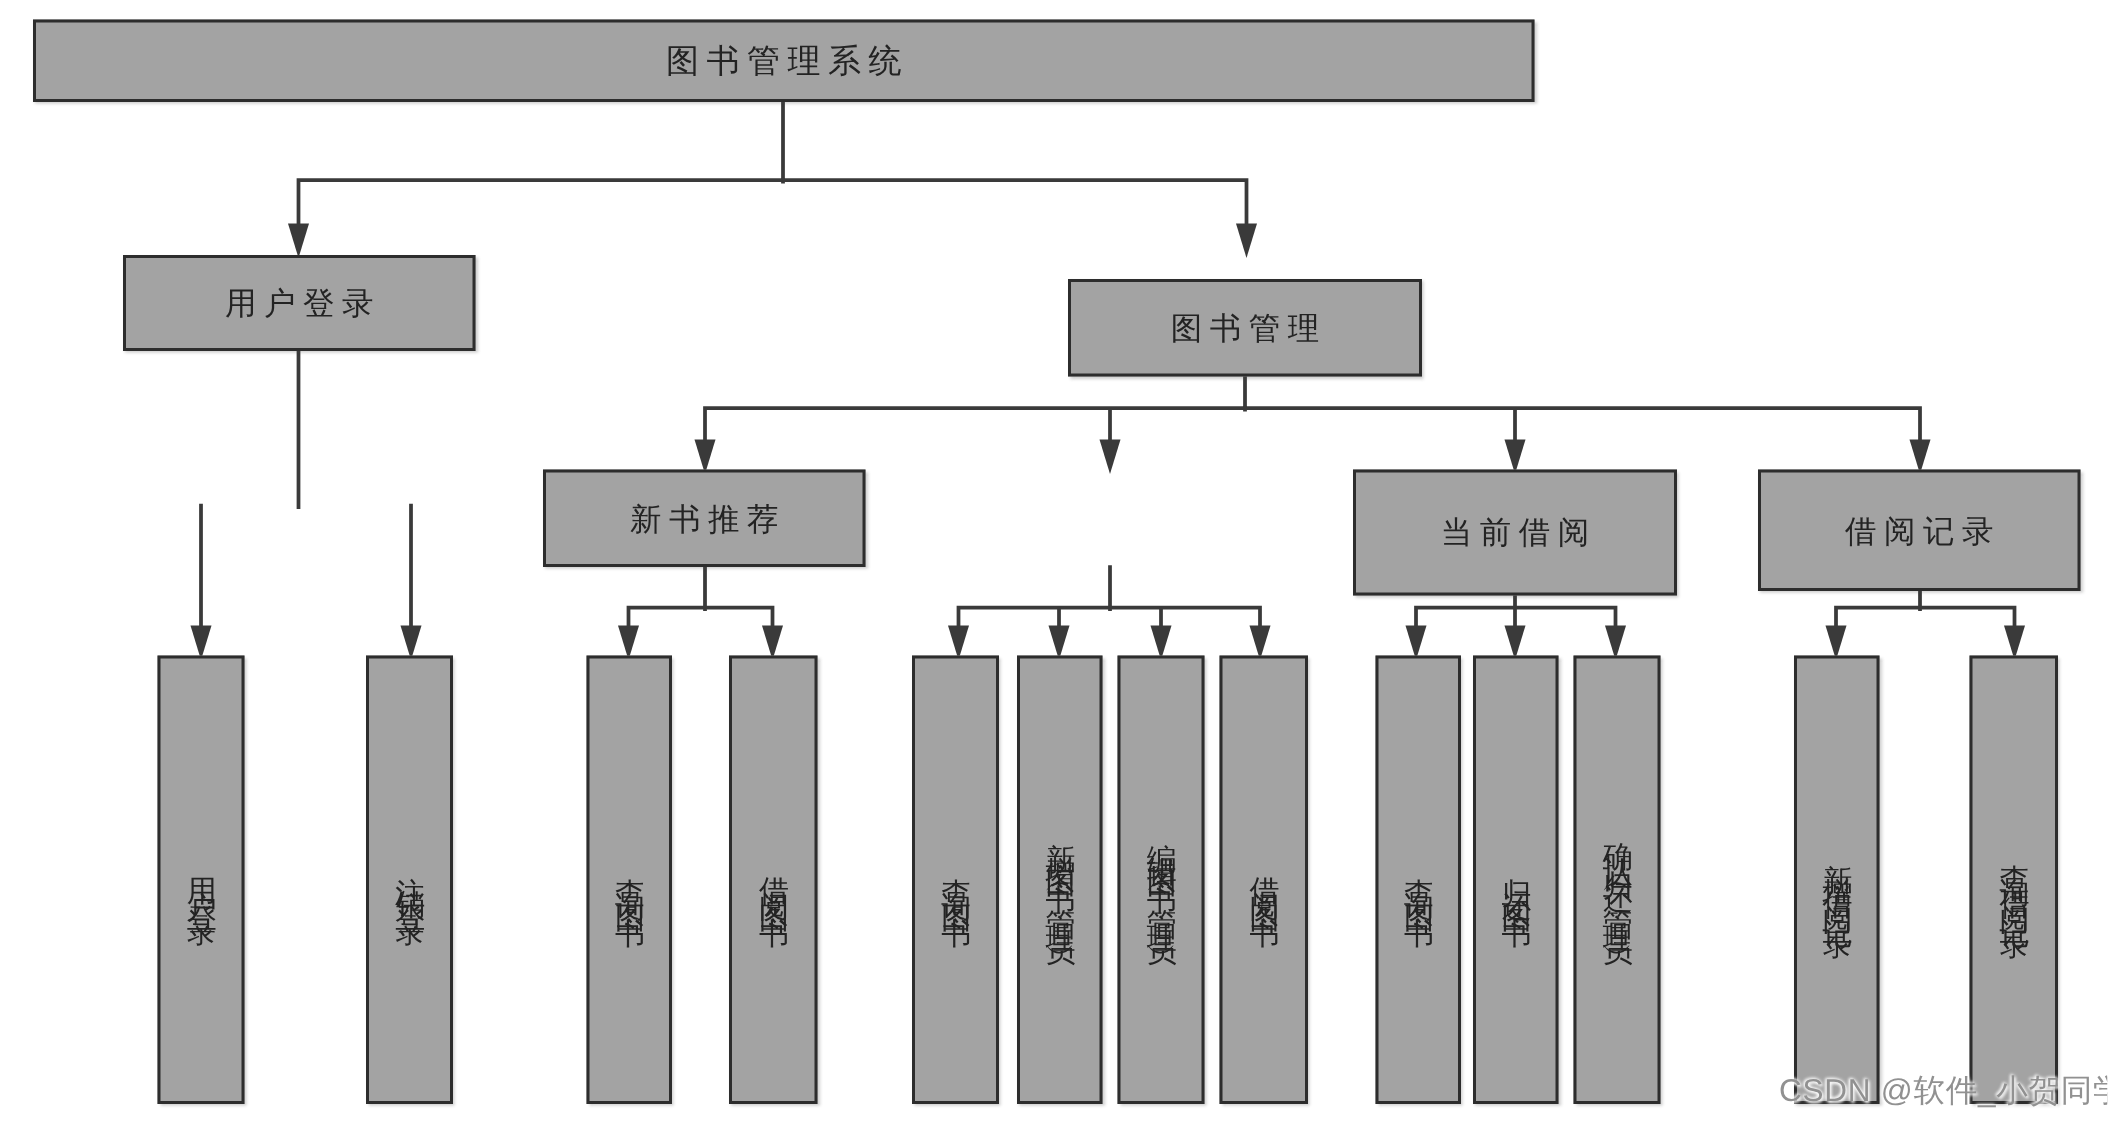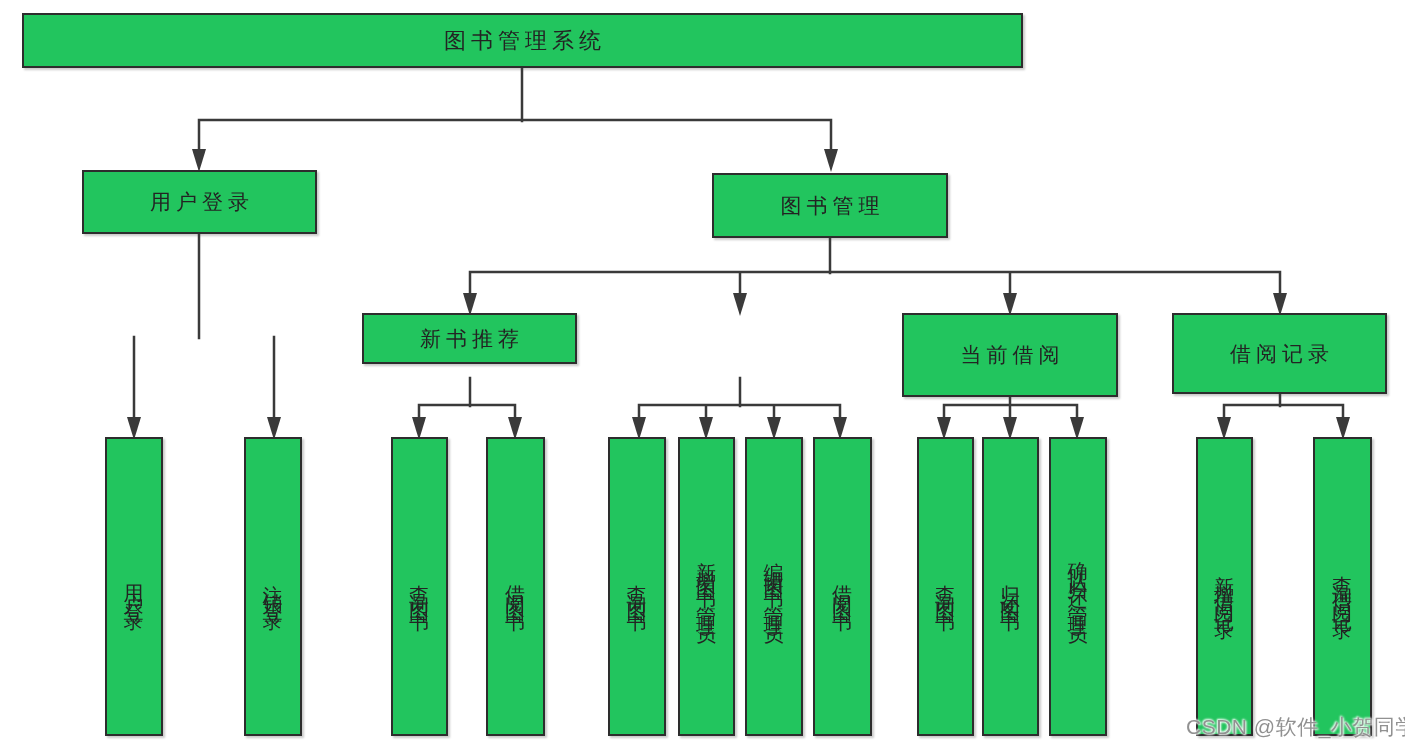--- a/index.html
+++ b/index.html
@@ -2,21 +2,21 @@
 <html><head>
 <meta charset="utf-8">
 <style>
   html,body { margin:0; padding:0; background:#ffffff; }
   .canvas {
     position:relative; width:1405px; height:747px; background:#ffffff;
     font-family:"Liberation Sans", sans-serif; overflow:hidden;
   }
   .connectors { position:absolute; left:0; top:0; z-index:1; }
   .node {
-    position:absolute; box-sizing:border-box; background:#22c55e;
+    position:absolute; box-sizing:border-box; background:#a3a3a3;
     border:2.5px solid #2d2d2d; color:#232323; z-index:2;
     display:flex; align-items:center; justify-content:center;
     box-shadow:1.5px 1.5px 2px rgba(70,70,70,0.28);
   }
   .h-label { font-size:21px; letter-spacing:5px; text-indent:5px; white-space:nowrap; }
   .title-node .h-label { font-size:22px; }
   .v-label {
     writing-mode:vertical-rl; text-orientation:mixed;
     font-size:20px; letter-spacing:9px; line-height:1.2; white-space:nowrap;
   }
@@ -63,25 +63,25 @@
     </g>
   </svg>
 
   <div class="node title-node" style="left:22px; top:13px; width:1001px; height:55px;">
     <span class="h-label">图书管理系统</span>
   </div>
 
   <div class="node" style="left:82px; top:170px; width:235px; height:64px;">
     <span class="h-label">用户登录</span>
   </div>
-  <div class="node" style="left:712px; top:173px; width:236px; height:65px;font-family:Liberation Serif, serif;">
+  <div class="node" style="left:712px; top:186px; width:236px; height:65px;font-family:Liberation Serif, serif;">
     <span class="h-label">图书管理</span>
   </div>
 
-  <div class="node" style="left:362px; top:313px; width:215px; height:51px;">
+  <div class="node" style="left:362px; top:313px; width:215px; height:65px;">
     <span class="h-label">新书推荐</span>
   </div>
   <div class="node" style="left:902px; top:313px; width:216px; height:84px;">
     <span class="h-label">当前借阅</span>
   </div>
   <div class="node" style="left:1172px; top:313px; width:215px; height:81px;">
     <span class="h-label">借阅记录</span>
   </div>
 
   <div class="node" style="left:105px; top:437px; width:58px; height:299px;">

